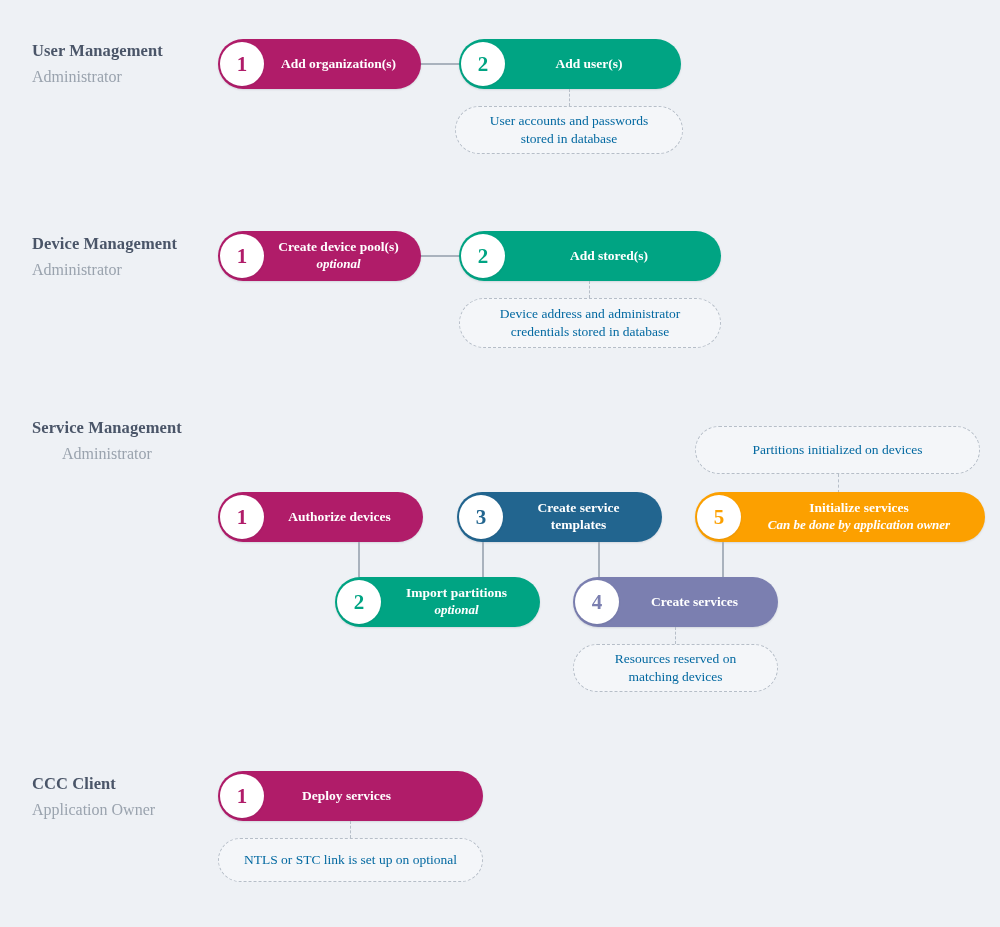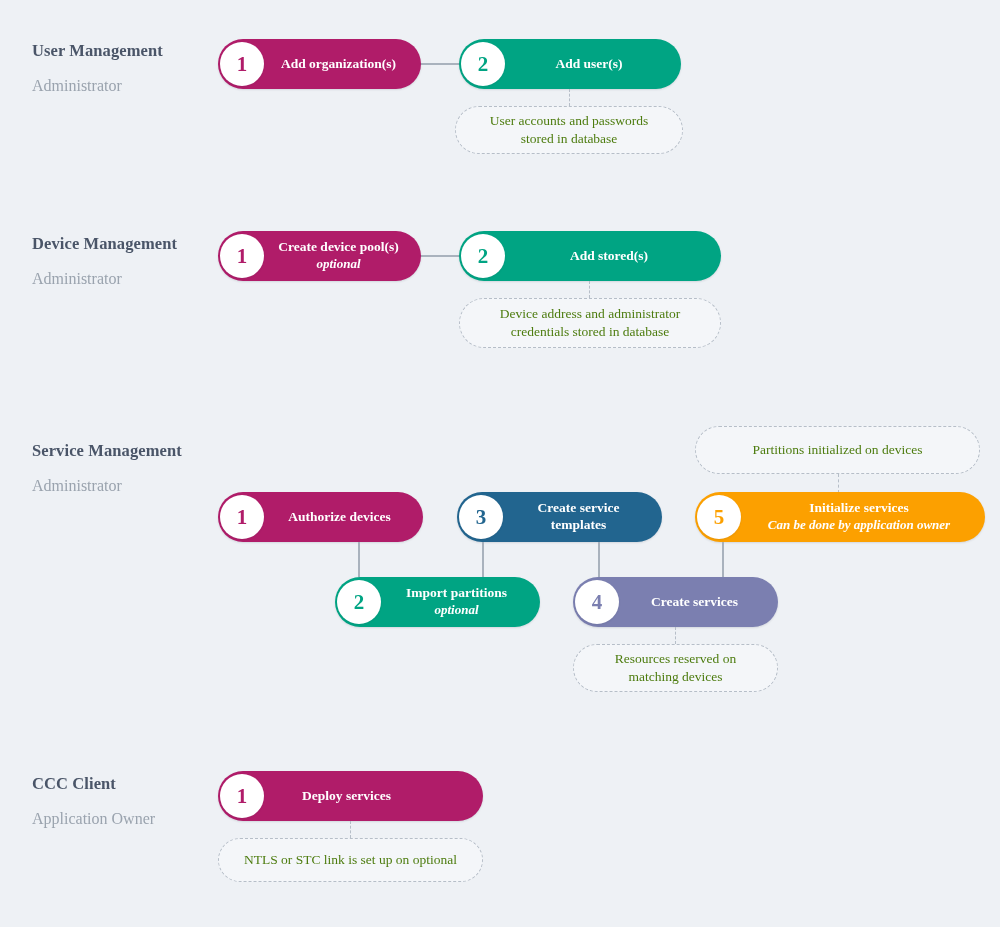--- a/index.html
+++ b/index.html
@@ -32,21 +32,21 @@
     letter-spacing: .1px;
     white-space: nowrap;
     line-height: 1.35;
   }
   .section-role {
     font-size: 16px;
     font-weight: normal;
     color: #9aa3ae;
     white-space: nowrap;
     line-height: 1.4;
-    margin-top: 13px;
+    margin-top: 4px;
   }
 
   
   .pill {
     position: absolute;
     border-radius: 999px;
     box-sizing: border-box;
     display: flex;
     align-items: center;
     box-shadow: 0 1px 2px rgba(40,50,70,.13);
@@ -84,21 +84,21 @@
     box-shadow: 0 1px 2px rgba(40,50,70,.10);
   }
 
   
   .note {
     position: absolute;
     box-sizing: border-box;
     border: 1.6px dashed #b6bec8;
     border-radius: 999px;
     background: #f4f6f9;
-    color: #4d7c0f;
+    color: #0369a1;
     font-size: 13.5px;
     line-height: 1.3;
     display: flex;
     align-items: center;
     justify-content: center;
     text-align: center;
     white-space: pre-line;
     padding: 0 16px;
   }
 
@@ -158,21 +158,21 @@
 
   <div class="pill" id="s2p2" style="left:459px; top:231px; width:262px; height:50px; background:#00a483;">
     <div class="badge" style="color:#00a483;">2</div>
     <div class="label" style="padding-left:52px;">Add stored(s)</div>
   </div>
 
   <div class="conn-dash" style="left:589px; top:281px; height:17px;"></div>
   <div class="note" style="left:459px; top:298px; width:262px; height:50px;">Device address and administrator
 credentials stored in database</div>
 
-  <div class="section-head" style="top:440px;">
+  <div class="section-head" style="top:417px;text-align:center;">
     <div class="section-title">Service Management</div>
     <div class="section-role">Administrator</div>
   </div>
 
   <div class="note" style="left:695px; top:426px; width:285px; height:48px;">Partitions initialized on devices</div>
   <div class="conn-dash" style="left:838px; top:474px; height:19px;"></div>
 
   <div class="pill" id="s3p1" style="left:218px; top:492px; width:205px; height:50px; background:#b01c69;">
     <div class="badge" style="color:#b01c69;">1</div>
     <div class="label" style="padding-left:52px;">Authorize devices</div>

